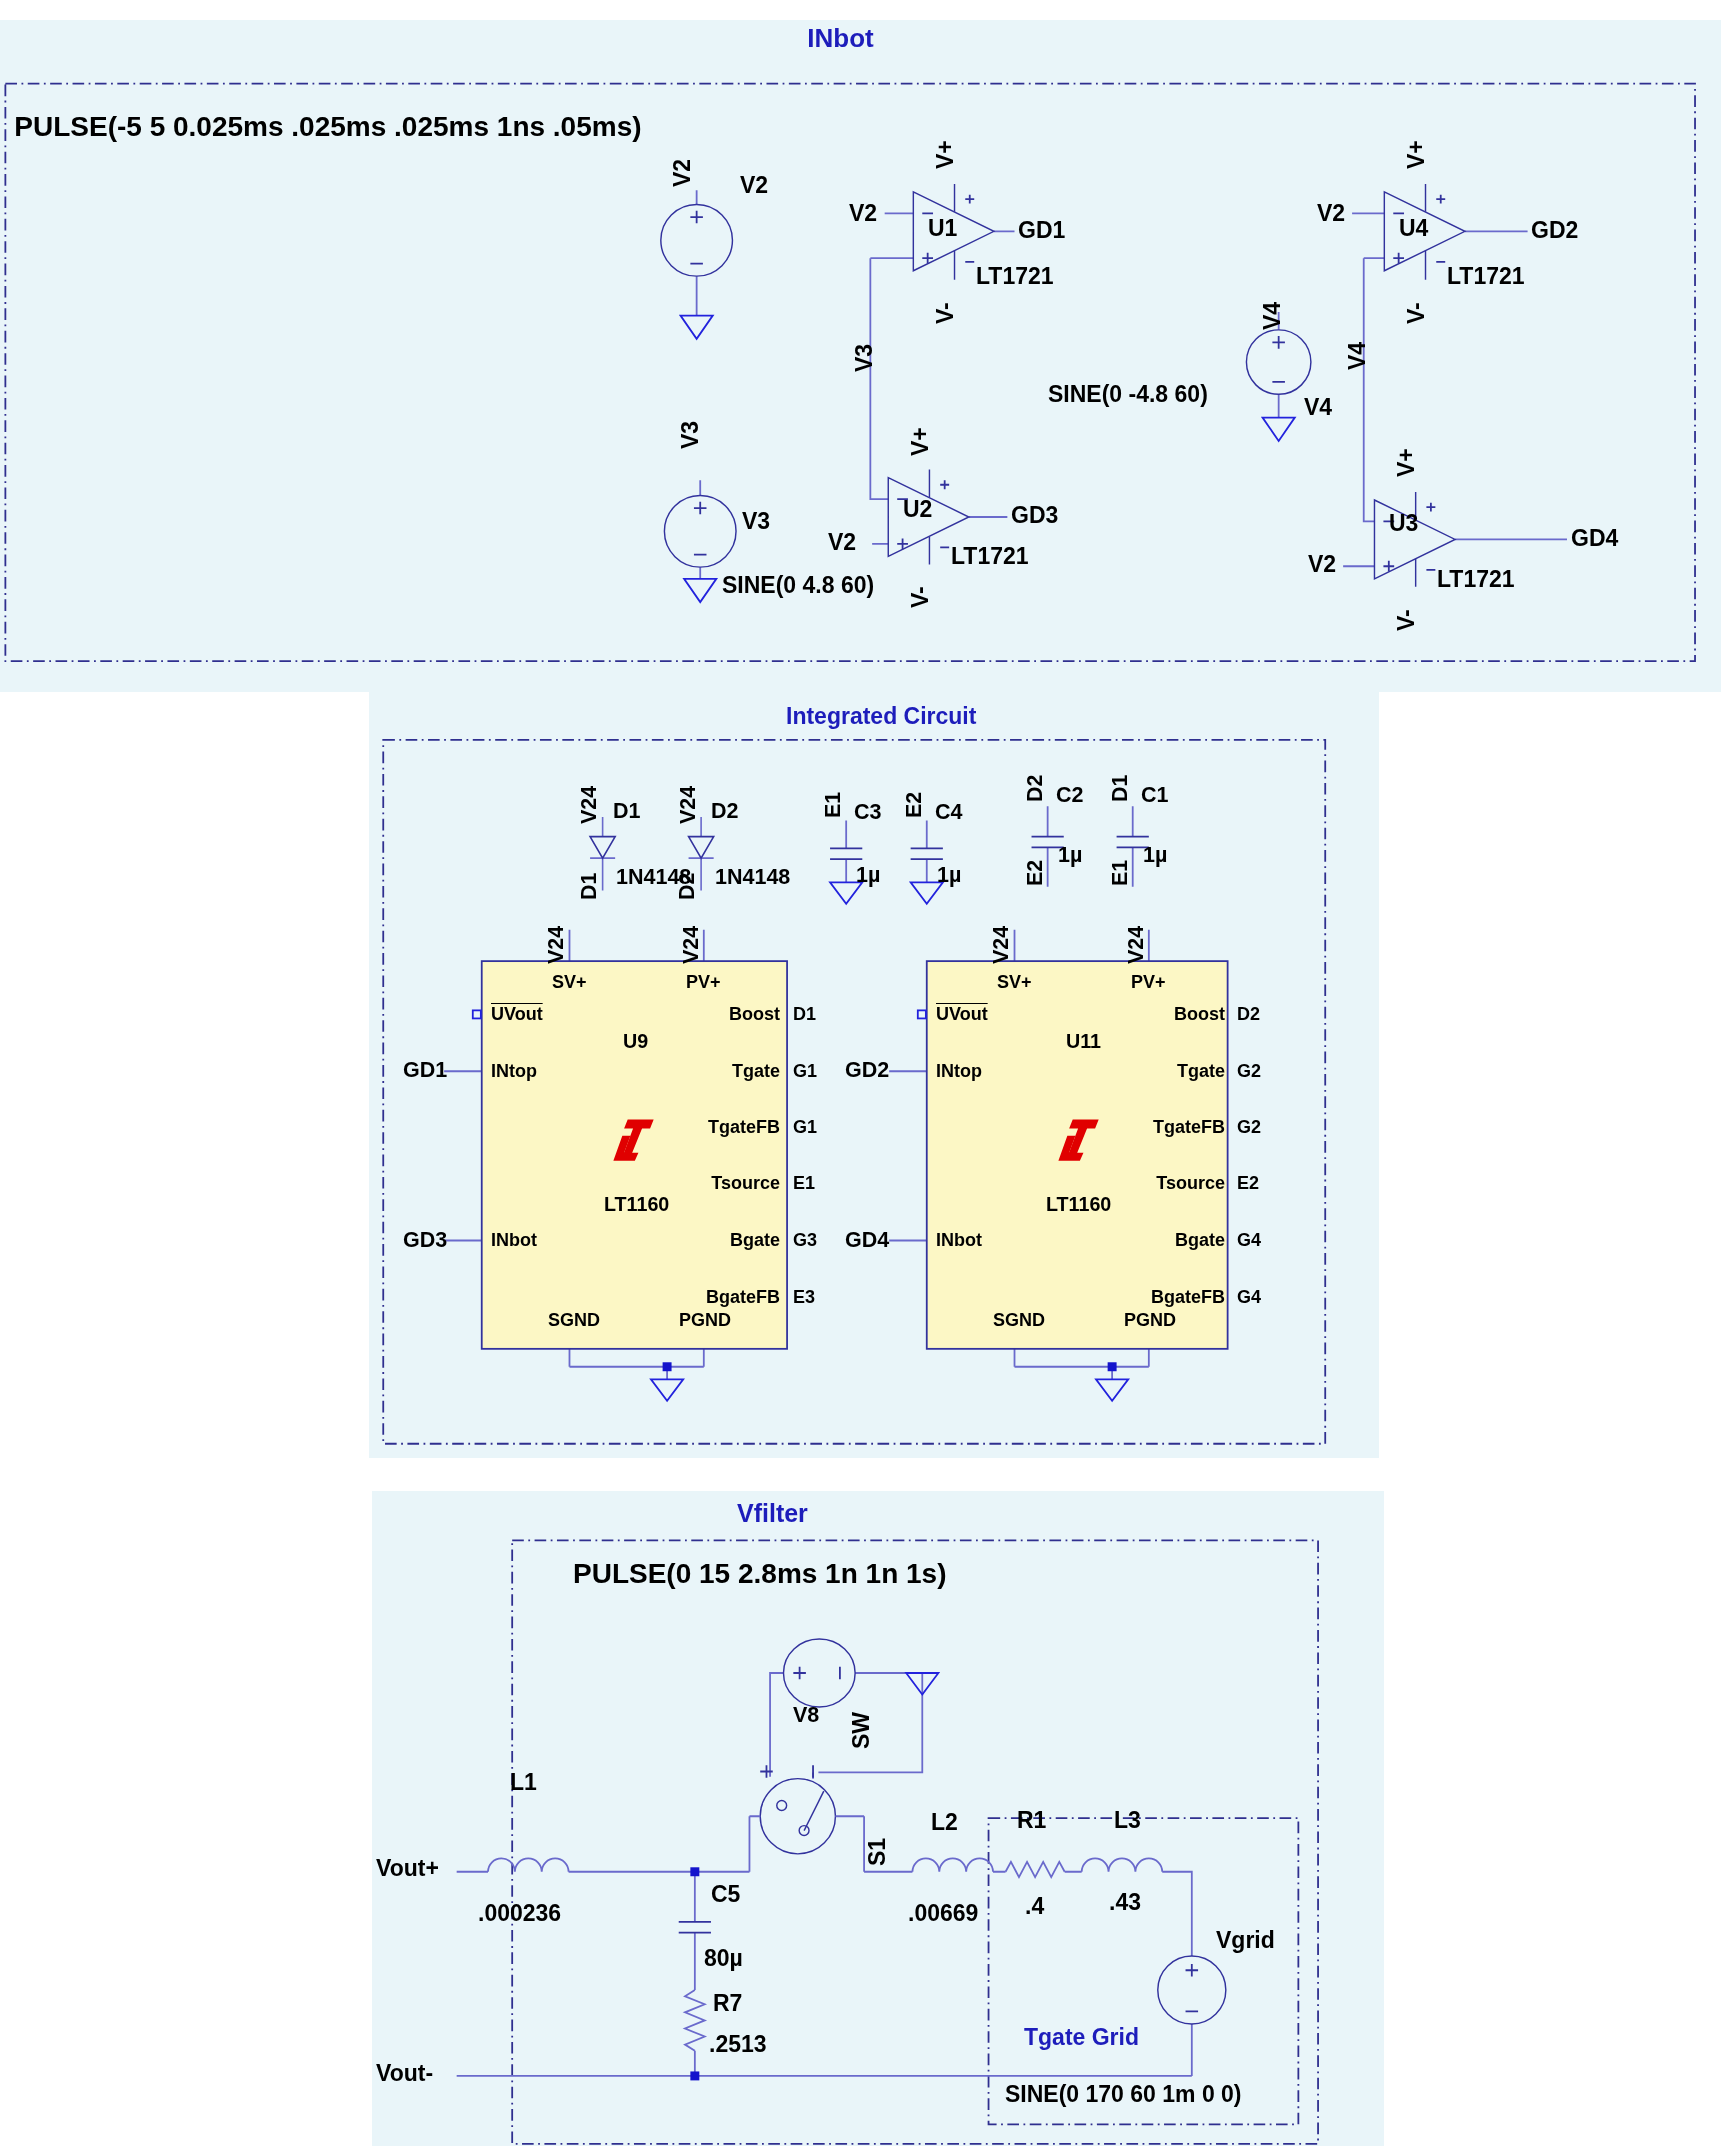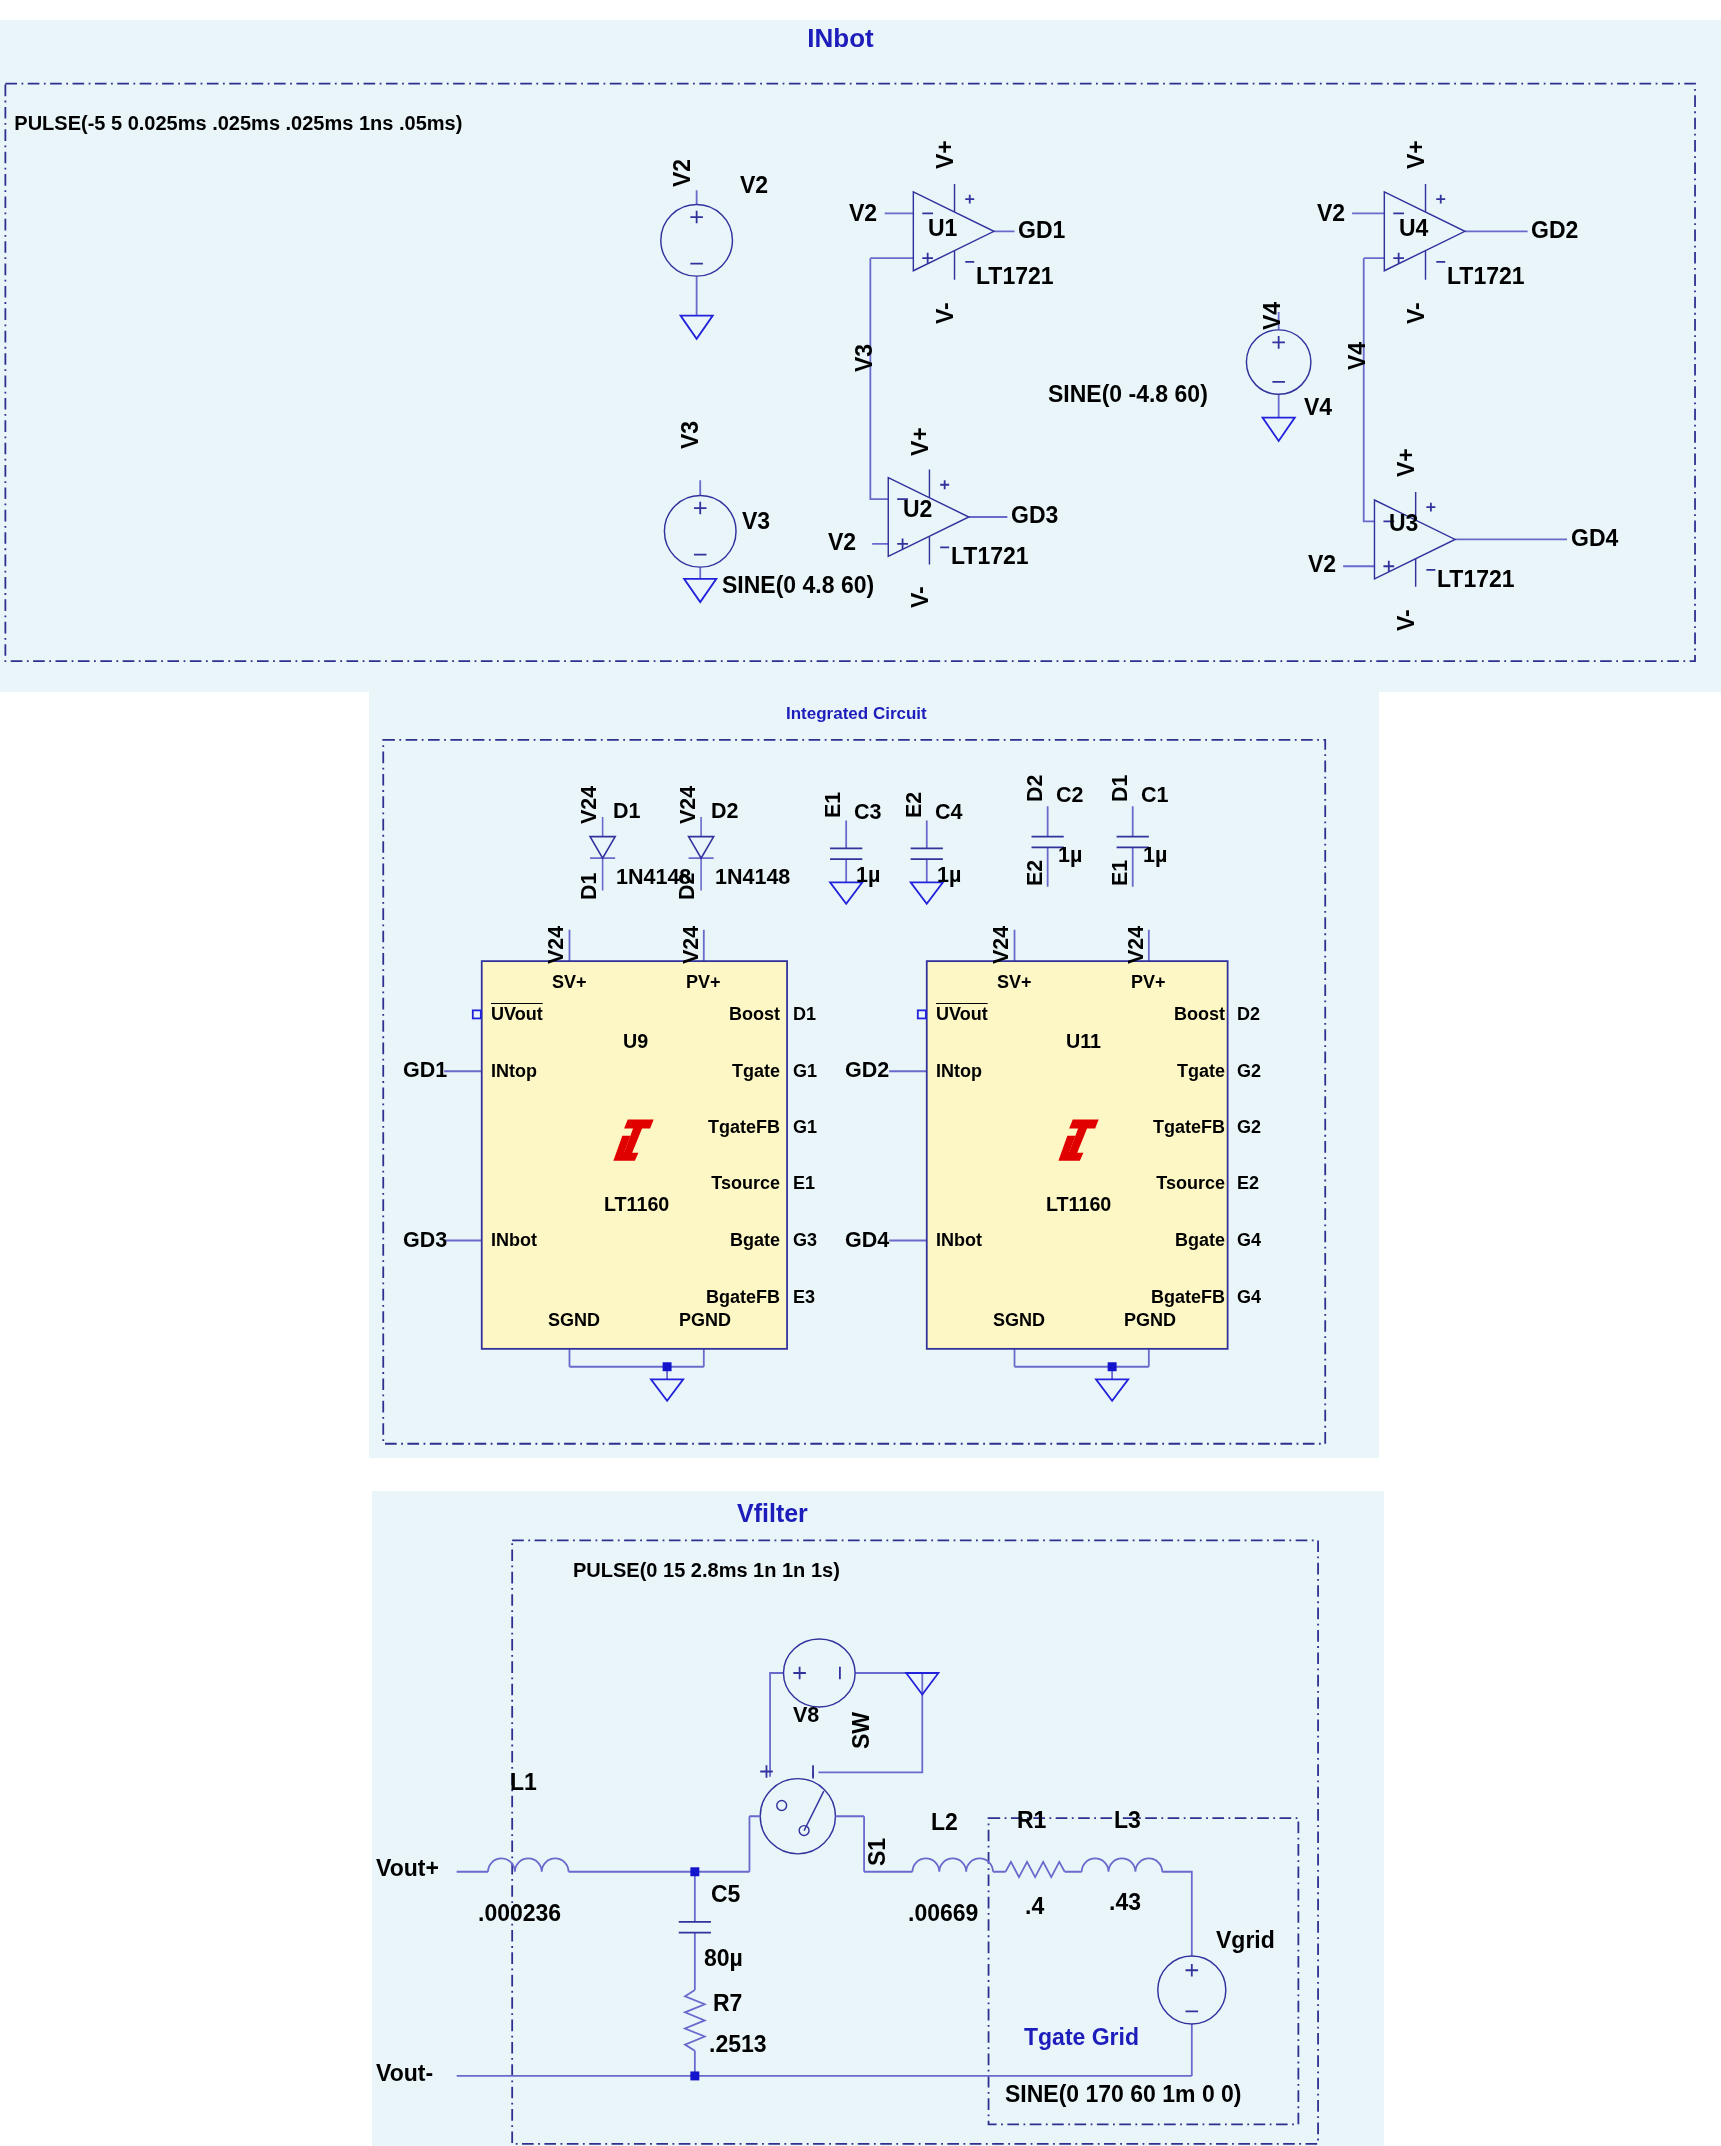--- a/index.html
+++ b/index.html
@@ -2,23 +2,23 @@
 <html style="font-size:14.3px"><head>
 <meta charset="utf-8">
 <style>
   html,body{margin:0;padding:0;background:#ffffff;}
   #canvas{position:relative;width:1721px;height:2147px;background:#ffffff;overflow:hidden;
           font-family:"Liberation Sans",sans-serif;}
   .band{position:absolute;background:#e9f5f9;}
   svg{position:absolute;left:0;top:0;}
   .s{position:absolute;font-family:"Liberation Sans",sans-serif;font-weight:bold;color:#000;
      white-space:nowrap;line-height:1;}
-  .f27{font-size:20px}.f26{font-size:23px}.f24{font-size:21.5px}.f22{font-size:19.7px}.f20{font-size:18px}
+  .f27{font-size:28px}.f26{font-size:23px}.f24{font-size:21.5px}.f22{font-size:19.7px}.f20{font-size:18px}
   .navy{color:#1d1dbb}
-  .td{font-size:26px}.tv{font-size:25px}.ti{font-size:17px}
+  .td{font-size:26px}.tv{font-size:25px}.ti{font-size:23px}
   .rot{transform:rotate(-90deg);transform-origin:0 0;}
   .ovl{text-decoration:overline;text-align:center;}
   .ctr{text-align:center;}
 </style>
 </head>
 <body>
 
 <div id="canvas">
 
   <div class="band" style="left:0;top:19.7px;width:1721px;height:672px"></div>

